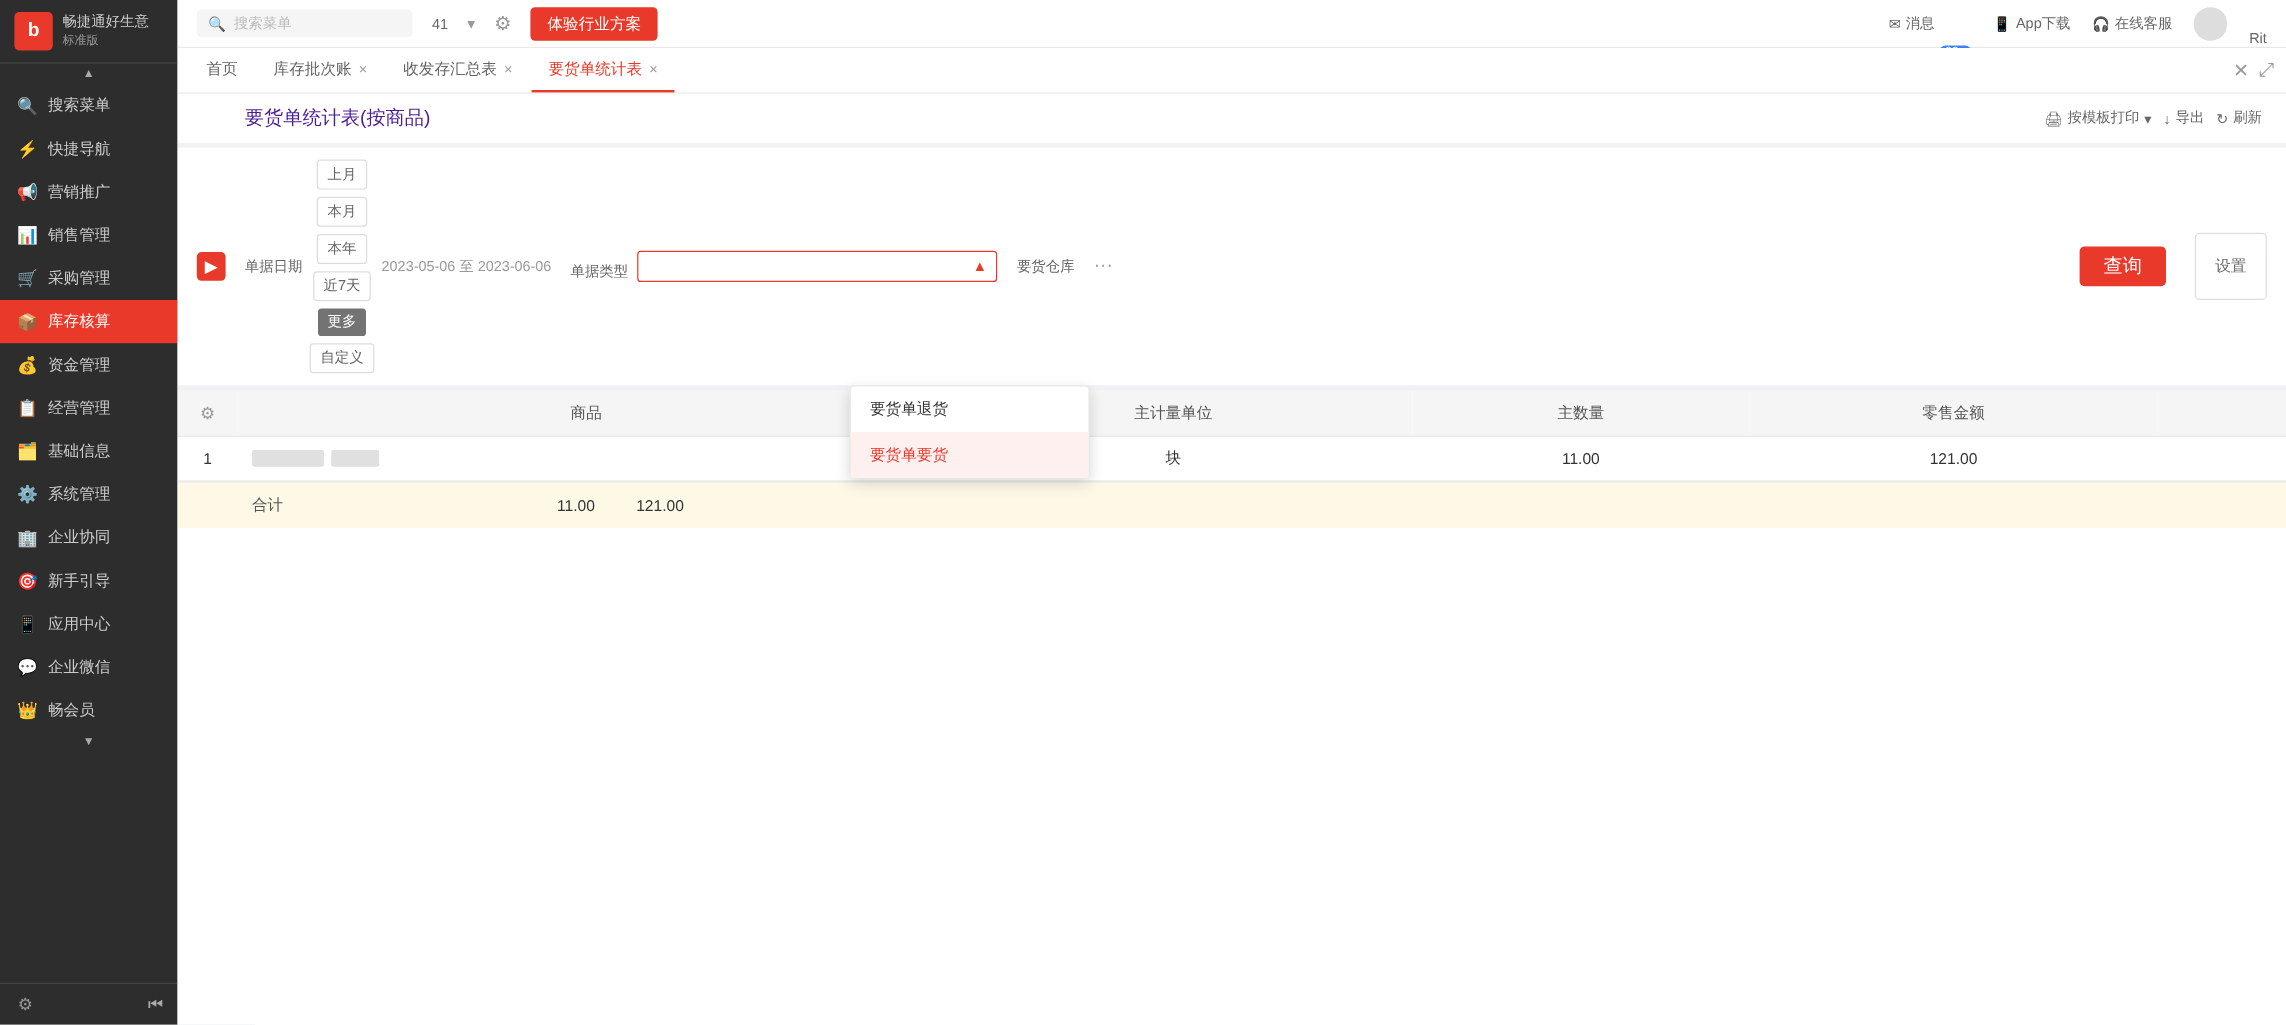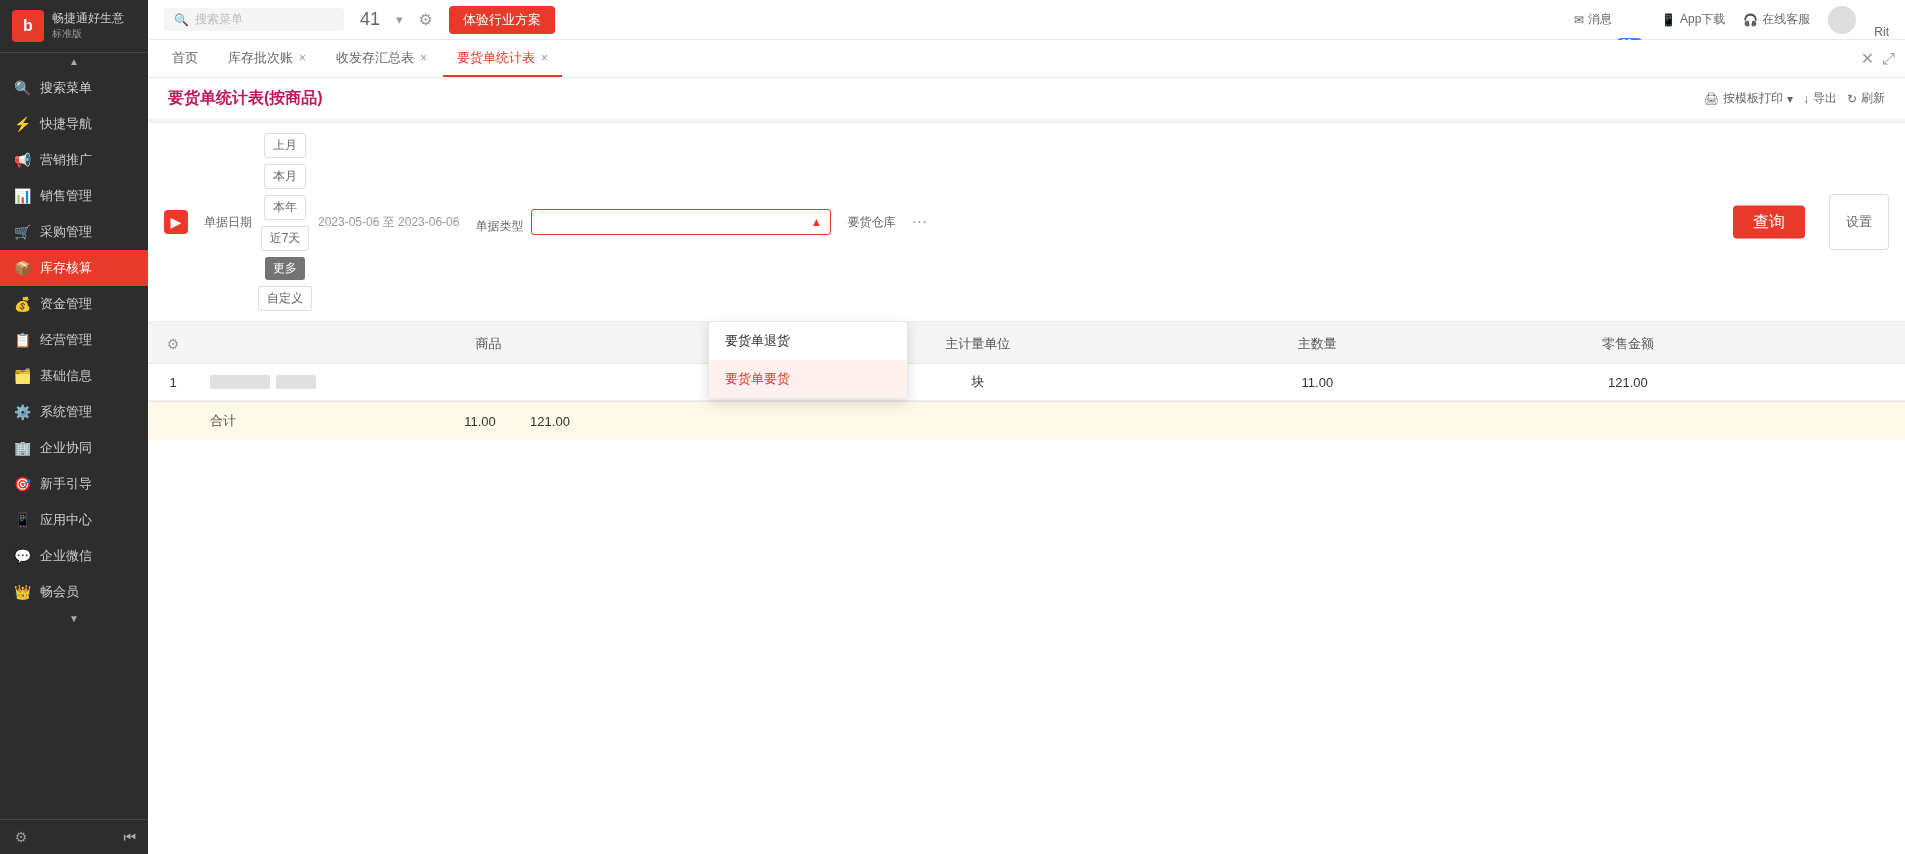--- a/index.html
+++ b/index.html
@@ -65,21 +65,21 @@
       flex-shrink: 0;
     }
     .topbar-search {
       display: flex; align-items: center;
       background: #f5f5f5; border-radius: 4px;
       padding: 3px 10px; gap: 6px;
       color: #999; font-size: 12px;
       width: 180px;
     }
     .topbar-tab-count {
-      font-size: 18px; color: #666;
+      font-size: 12px; color: #666;
     }
     .topbar-gear { color: #999; cursor: pointer; font-size: 16px; }
     .topbar-trial-btn {
       background: #e8392a; color: #fff;
       border: none; border-radius: 4px;
       padding: 5px 14px; font-size: 13px;
       cursor: pointer; font-family: inherit;
     }
     .topbar-right {
       margin-left: auto; display: flex; align-items: center; gap: 18px;
@@ -121,21 +121,21 @@
       display: flex; flex-direction: column;
     }
 
     
     .page-header {
       background: #fff;
       padding: 10px 20px;
       display: flex; align-items: center; justify-content: space-between;
       margin-bottom: 4px;
     }
-    .page-title { font-size: 16px; font-weight: 700; color: #be185d; }
+    .page-title { font-size: 16px; font-weight: 400; color: #4c1d95; margin-left: 36px; }
     .page-actions { display: flex; align-items: center; gap: 10px; }
     .btn-print { display: flex; align-items: center; gap: 4px; color: #666; font-size: 12px; cursor: pointer; }
     .btn-export { display: flex; align-items: center; gap: 4px; color: #666; font-size: 12px; cursor: pointer; }
     .btn-refresh { display: flex; align-items: center; gap: 4px; color: #666; font-size: 12px; cursor: pointer; }
 
     
     .filter-bar {
       background: #fff;
       padding: 10px 16px;
       display: flex; align-items: center; gap: 16px;

